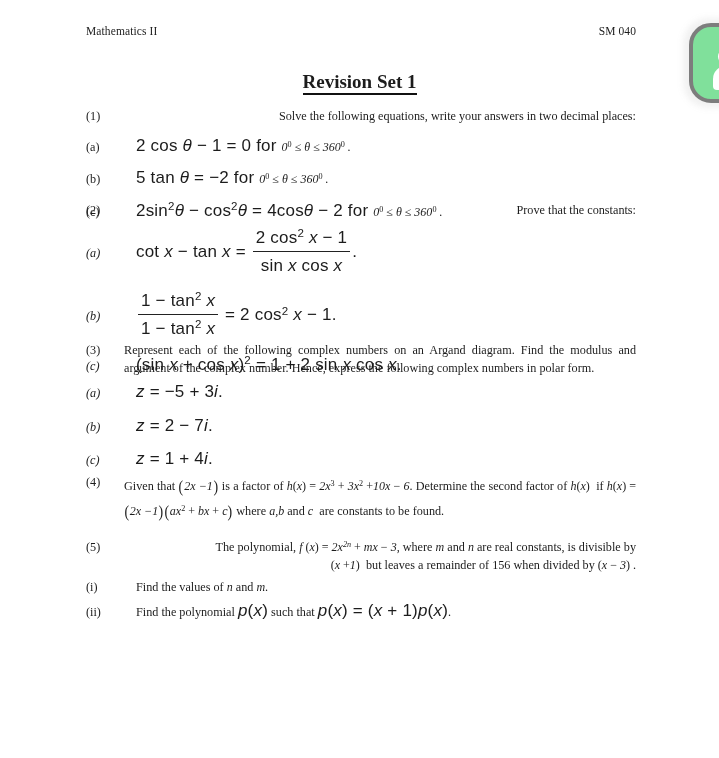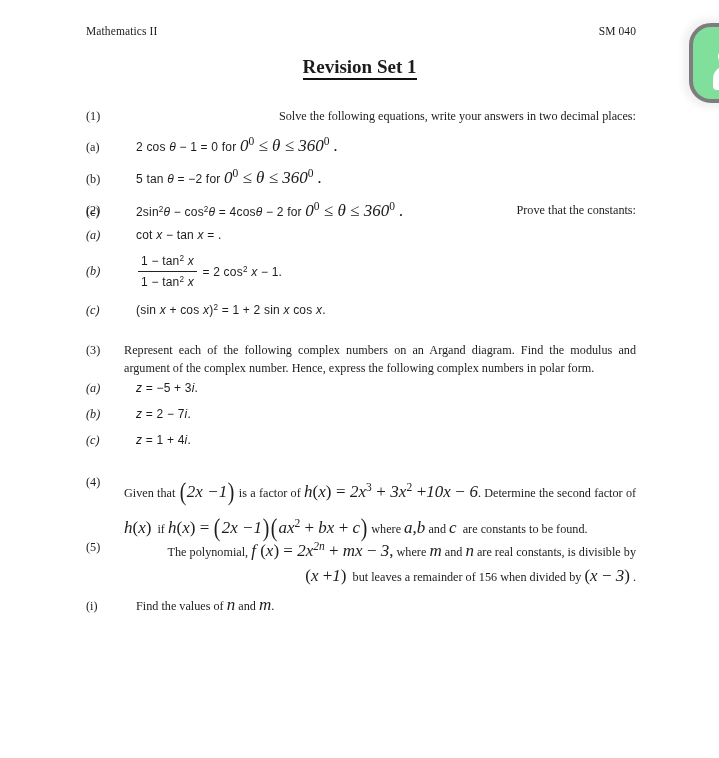--- a/index.html
+++ b/index.html
@@ -32,21 +32,21 @@
     top: 25px;
     width: 550px;
     display: flex;
     justify-content: space-between;
     align-items: baseline;
     font-size: 11.5px;
     letter-spacing: .1px;
   }
   .doc-title {
     position: absolute;
-    top: 56px;
+    top: 71px;
     left: 0;
     width: 719px;
     text-align: center;
     font-size: 19px;
     font-weight: bold;
   }
   .doc-title span {
     border-bottom: 2.2px solid #111;
     padding-bottom: 1px;
   }
@@ -90,29 +90,29 @@
   .subbody {
     flex: 1 1 auto;
     font-size: 12.2px;
     line-height: 1.5;
   }
 
   
   
   .msans {
     font-family: "Liberation Sans", "DejaVu Sans", sans-serif;
-    font-size: 12px;
+    font-size: 17px;
     letter-spacing: .2px;
   }
   .msans .v { font-style: italic; }
   
   .mserif {
     font-family: "Liberation Serif", "DejaVu Serif", serif;
     font-style: italic;
-    font-size: 17px;
+    font-size: 12px;
   }
   .mserif .up { font-style: normal; }
 
   sup.deg {
     font-size: .68em;
     vertical-align: .5em;
     font-style: normal;
   }
   sup.pw {
     font-size: .68em;
@@ -238,21 +238,24 @@
   <div class="qblock" style="top:202px;">
     <div class="qrow">
       <div class="qnum">(2)</div>
       <div class="qbody nojust">Prove that the constants:</div>
     </div>
 
     <div class="subrow" style="margin-top:6px;">
       <div class="sublabel it">(a)</div>
       <div class="subbody msans">
         cot <span class="v">x</span> − tan <span class="v">x</span> =
-        .
+        <span class="frac">
+          <span class="num">2 cos<sup class="pw">2</sup> <span class="v">x</span> − 1</span>
+          <span class="den">sin <span class="v">x</span> cos <span class="v">x</span></span>
+        </span>.
       </div>
     </div>
 
     <div class="subrow" style="margin-top:9px;">
       <div class="sublabel it">(b)</div>
       <div class="subbody msans">
         <span class="frac">
           <span class="num">1 − tan<sup class="pw">2</sup> <span class="v">x</span></span>
           <span class="den">1 − tan<sup class="pw">2</sup> <span class="v">x</span></span>
         </span>
@@ -320,20 +323,27 @@
       </div>
     </div>
 
     <div class="subrow" style="margin-top:4px;">
       <div class="sublabel">(i)</div>
       <div class="subbody">
         Find the values of <span class="mserif">n</span> and <span class="mserif">m</span>.
       </div>
     </div>
 
+    <div class="subrow" style="margin-top:1px;">
+      <div class="sublabel">(ii)</div>
+      <div class="subbody">
+        Find the polynomial <span class="msans"><span class="v">p</span>(<span class="v">x</span>)</span> such that
+        <span class="msans"><span class="v">p</span>(<span class="v">x</span>) = (<span class="v">x</span> + 1)<span class="v">p</span>(<span class="v">x</span>)</span>.
+      </div>
+    </div>
   </div>
 
   <div class="widget-shadow"></div>
   <div class="corner-widget">
     <div class="glyph">
       <div class="head"></div>
       <div class="body"></div>
     </div>
   </div>
 

